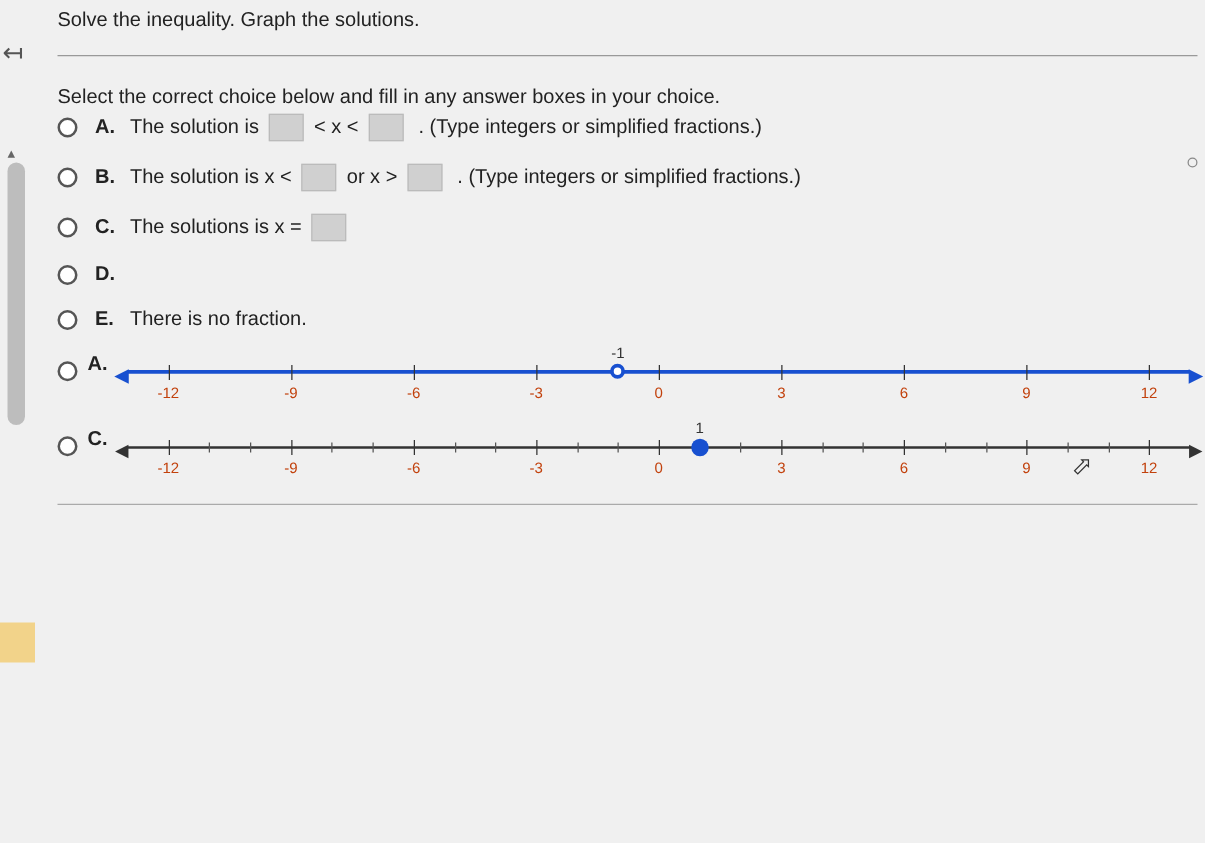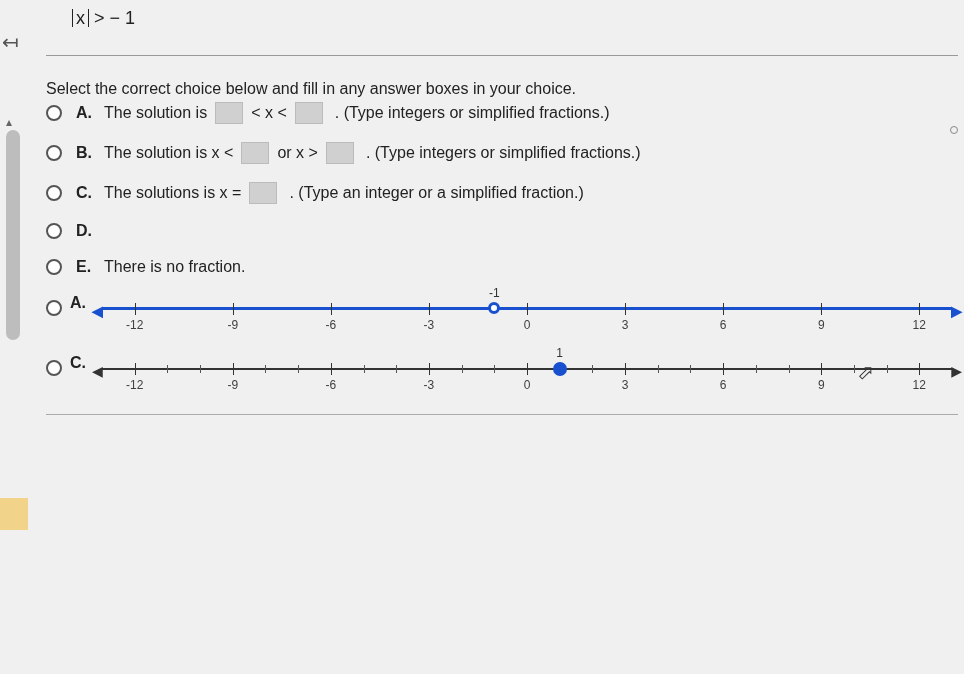--- a/index.html
+++ b/index.html
@@ -139,21 +139,21 @@
     position: absolute;
     top: 9px;
     width: 1px; height: 12px;
     background: #333;
   }
   .tick.minor { top:11px; height:8px; background:#555;}
   .tick-label {
     position: absolute;
     top: 24px;
     font-size: 12px;
-    color: #404040;
+    color: #c2410c;
     transform: translateX(-50%);
   }
   .point-open {
     position: absolute;
     top: 8px;
     width: 12px; height: 12px;
     border: 3px solid #1850d0;
     border-radius: 50%;
     background: #fff;
     transform: translateX(-50%);
@@ -182,26 +182,22 @@
 <body>
 
 <div class="page">
   <div class="left-arrow">↤</div>
   <div class="scroll-arrow">▴</div>
   <div class="scroll-gutter"></div>
   <div class="yellow-tab"></div>
   <div class="cursor-icon">⬀</div>
 
   <div class="content">
-
-    <div class="math-expr">
-      <span class="pipe">x</span>
-      <span>&gt;</span>
-      <span>− 1</span>
-    </div>
+    <div class="heading">Solve the inequality. Graph the solutions.</div>
+
 
     <hr class="sep">
     <div class="sep-end"></div>
 
     <div class="prompt">Select the correct choice below and fill in any answer boxes in your choice.</div>
 
     <div class="choice-row">
       <div class="radio"></div>
       <span class="letter">A.</span>
       <span>The solution is</span>
@@ -219,21 +215,20 @@
       <span>or x &gt;</span>
       <span class="input-box"></span>
       <span class="hint">. (Type integers or simplified fractions.)</span>
     </div>
 
     <div class="choice-row">
       <div class="radio"></div>
       <span class="letter">C.</span>
       <span>The solutions is x =</span>
       <span class="input-box"></span>
-      <span class="hint">. (Type an integer or a simplified fraction.)</span>
     </div>
 
     <div class="choice-row">
       <div class="radio"></div>
       <span class="letter">D.</span>
     </div>
 
     <div class="choice-row">
       <div class="radio"></div>
       <span class="letter">E.</span>

